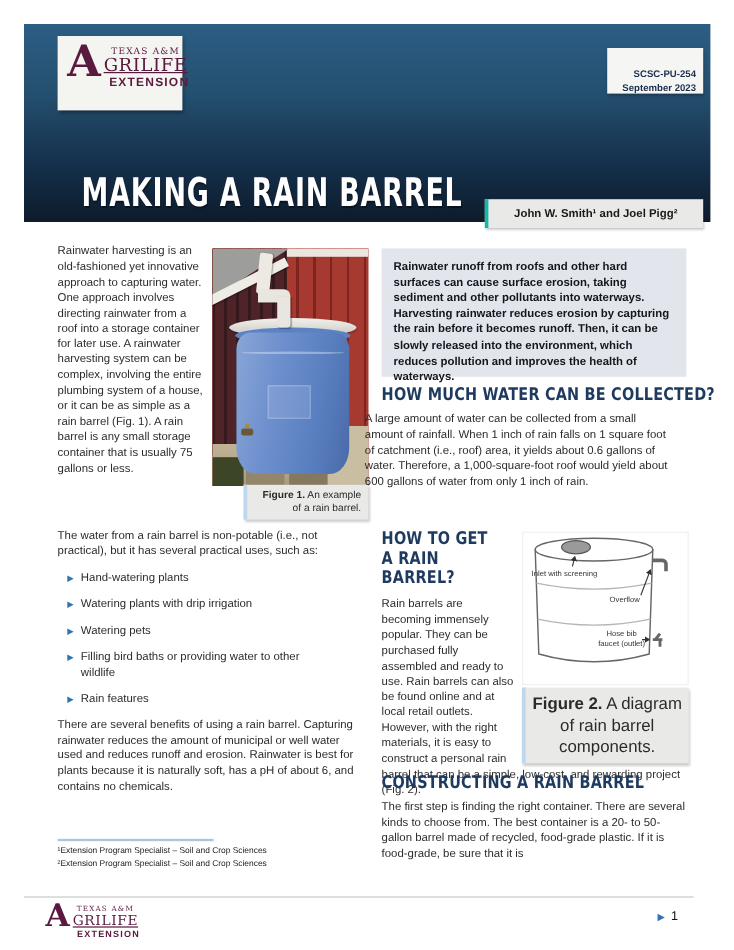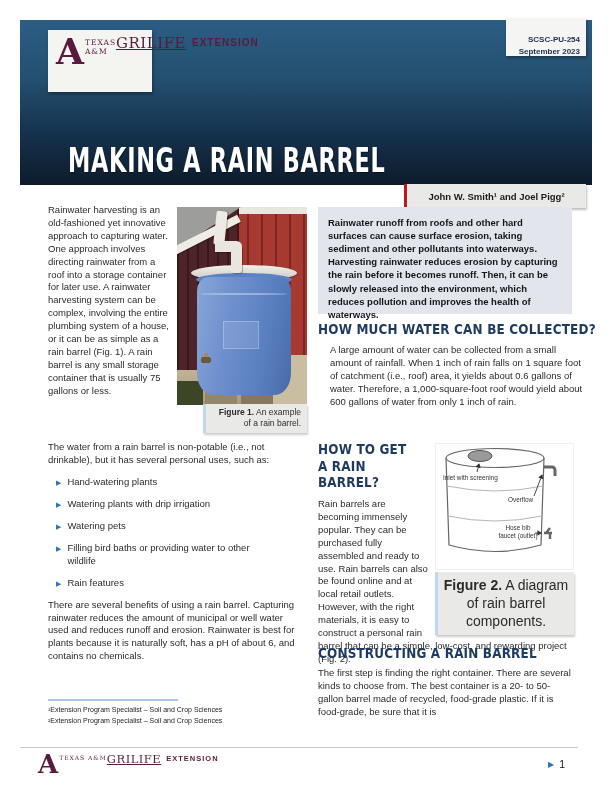--- a/index.html
+++ b/index.html
@@ -14,40 +14,40 @@
     position:absolute; left:20px; top:20px; width:572px; height:165px;
     background:linear-gradient(180deg,#2c5d84 0%,#24506f 35%,#16324e 68%,#0d1b2b 100%);
   }
   .logo-box {
     position:absolute; left:48px; top:30px; width:104px; height:62px;
     background:#f4f4f1; box-shadow:1px 2px 3px rgba(0,0,0,.35);
     padding:6px 0 0 8px;
   }
   .logo { display:flex; color:#5a1a3f; }
   .logo .big-a { font-family:"DejaVu Serif", serif; font-size:36px; line-height:.85; font-weight:700; margin-right:1px; }
-  .logo .stack { display:flex; flex-direction:row; }
+  .logo .stack { display:flex; flex-direction:column;text-align:center; }
   .logo .l1 { font-family:"DejaVu Serif", serif; font-size:7.5px; letter-spacing:1px; margin-top:2px; }
   .logo .l2 { font-family:"DejaVu Serif", serif; font-size:15px; letter-spacing:.5px; line-height:1.05;text-decoration:underline; }
   .logo .l3 { font-family:"Liberation Sans", sans-serif; font-weight:700; font-size:10px; letter-spacing:1px; margin:1px 0 0 6px; }
   .pub-box {
-    position:absolute; left:506px; top:18px; width:80px; height:38px;
+    position:absolute; left:506px; top:40px; width:80px; height:38px;
     background:#f5f5f3; box-shadow:1px 2px 3px rgba(0,0,0,.35);
     padding:16px 6px 0 0; text-align:right;
     font-size:8px; font-weight:700; color:#1b2f4e; line-height:1.55;
   }
   .doc-title {
     position:absolute; left:48px; top:121px; width:720px;
     color:#ffffff; font-family:"DejaVu Sans", sans-serif; font-weight:700;
     font-size:33px; letter-spacing:1px; white-space:nowrap;
     transform:scaleX(.68); transform-origin:0 0;
     text-shadow:1px 1px 1px rgba(0,0,0,.4);
   }
   .authors-box {
-    position:absolute; left:404px; top:184px; width:182px; height:24px;
-    background:#e9e9e7; border-left:3px solid #b91c1c; box-shadow:1px 2px 2px rgba(0,0,0,.25);
+    position:absolute; left:404px; top:166px; width:182px; height:24px;
+    background:#e9e9e7; border-left:3px solid #14b8a6; box-shadow:1px 2px 2px rgba(0,0,0,.25);
     display:flex; align-items:center; justify-content:center;
     font-size:9.5px; font-weight:700; color:#1a1a1a;
   }
   
   .body-text { font-size:9.5px; line-height:1.36; }
   .intro { position:absolute; left:48px; top:204px; width:126px; }
   .leftcol2 { position:absolute; left:48px; top:441px; width:258px; }
   .leftcol2 ul { list-style:none; margin:9px 0 8px 8px; }
   .leftcol2 li { display:flex; margin-bottom:9px; }
   .leftcol2 li .tri { color:#2e75b6; font-size:7px; line-height:13px; margin-right:6px; }
@@ -98,21 +98,21 @@
     position:absolute; left:318px; top:207px; width:254px; height:107px;
     background:#e2e6ec; padding:9px 10px; font-size:9.5px; font-weight:700; line-height:1.38; color:#15151c;
   }
   .h2 {
     font-family:"DejaVu Sans", sans-serif; font-weight:700; color:#1e3a5f;
     font-size:14.5px; letter-spacing:.2px; white-space:nowrap;
     transform:scaleX(.83); transform-origin:0 50%;
   }
   .h2.wrap { white-space:normal; width:132px; line-height:1.15; transform-origin:0 0; }
   .h-collect { position:absolute; left:318px; top:321px; }
-  .p-collect { position:absolute; left:330px; top:344px; width:256px; }
+  .p-collect { position:absolute; left:304px; top:344px; width:256px; }
   .get-container { position:absolute; left:318px; top:441px; width:256px; }
   .get-container .h2 { margin-bottom:7px; }
   .fig2-wrap { float:right; width:139px; margin:2px 0 4px 6px; }
   .fig2-art { background:#ffffff; border:1px solid #f0f0f0; }
   .fig2-caption {
     background:#e9e9e7; border-left:3px solid #bdd7ee; box-shadow:1px 2px 2px rgba(0,0,0,.2);
     margin-top:2px; padding:4px 5px; text-align:center; font-size:14px; line-height:1.3;
   }
   .h-construct { position:absolute; left:318px; top:645px; }
   .p-construct { position:absolute; left:318px; top:667px; width:256px; }
@@ -172,21 +172,21 @@
     <div class="ph-neck"></div>
     <div class="ph-barrel"></div>
     <div class="ph-faucet"></div>
     <div class="ph-spout-v1"></div>
     <div class="ph-spout-el"></div>
     <div class="ph-spout-v2"></div>
   </div>
   <div class="fig1-caption"><span class="cap-b">Figure 1.</span><span> An example of a rain barrel.</span></div>
 
   <div class="leftcol2 body-text">
-    <p>The water from a rain barrel is non-potable (i.e., not drinkable), but it has several personal uses, such as:</p>
+    <p>The water from a rain barrel is non-potable (i.e., not practical), but it has several practical uses, such as:</p>
     <ul>
       <li>
           <span class="tri">▶</span>
           <span>Hand-watering plants</span>
         </li>
       <li>
           <span class="tri">▶</span>
           <span>Watering plants with drip irrigation</span>
         </li>
       <li>

